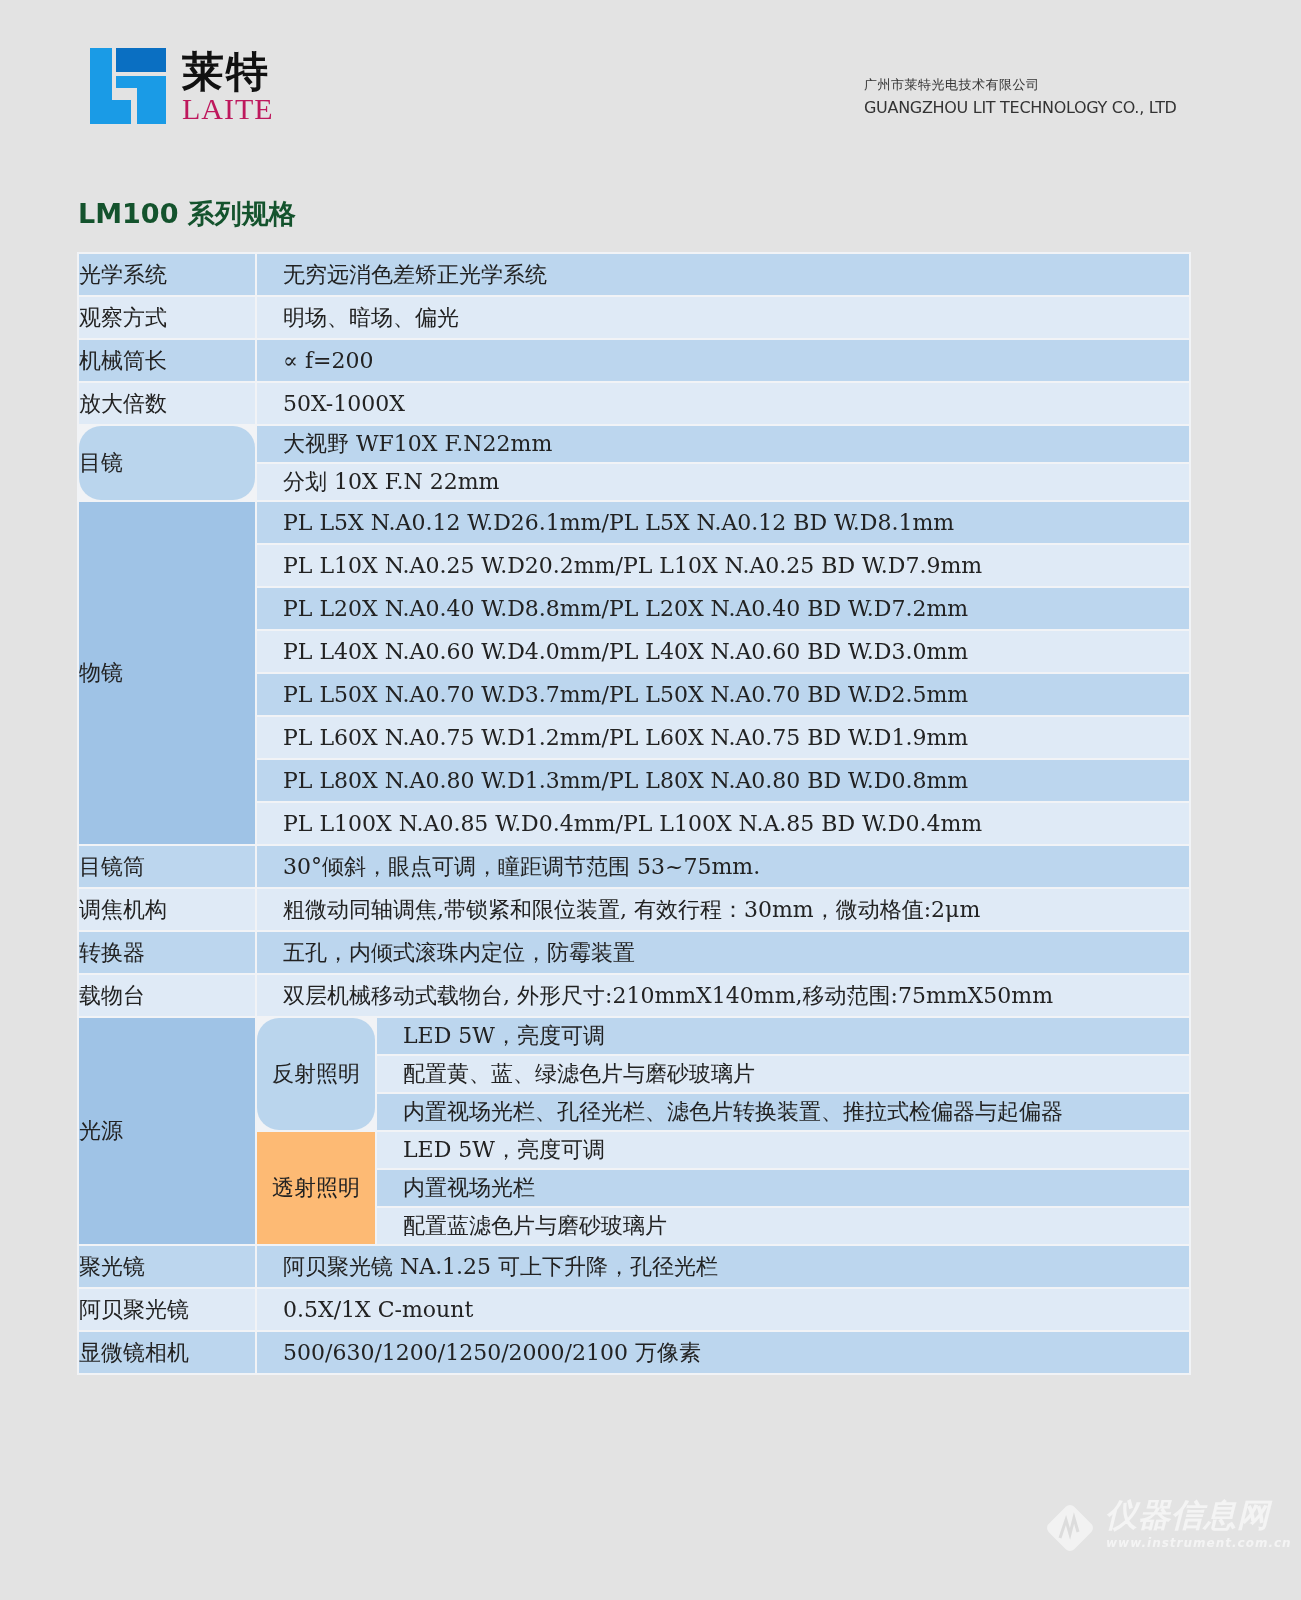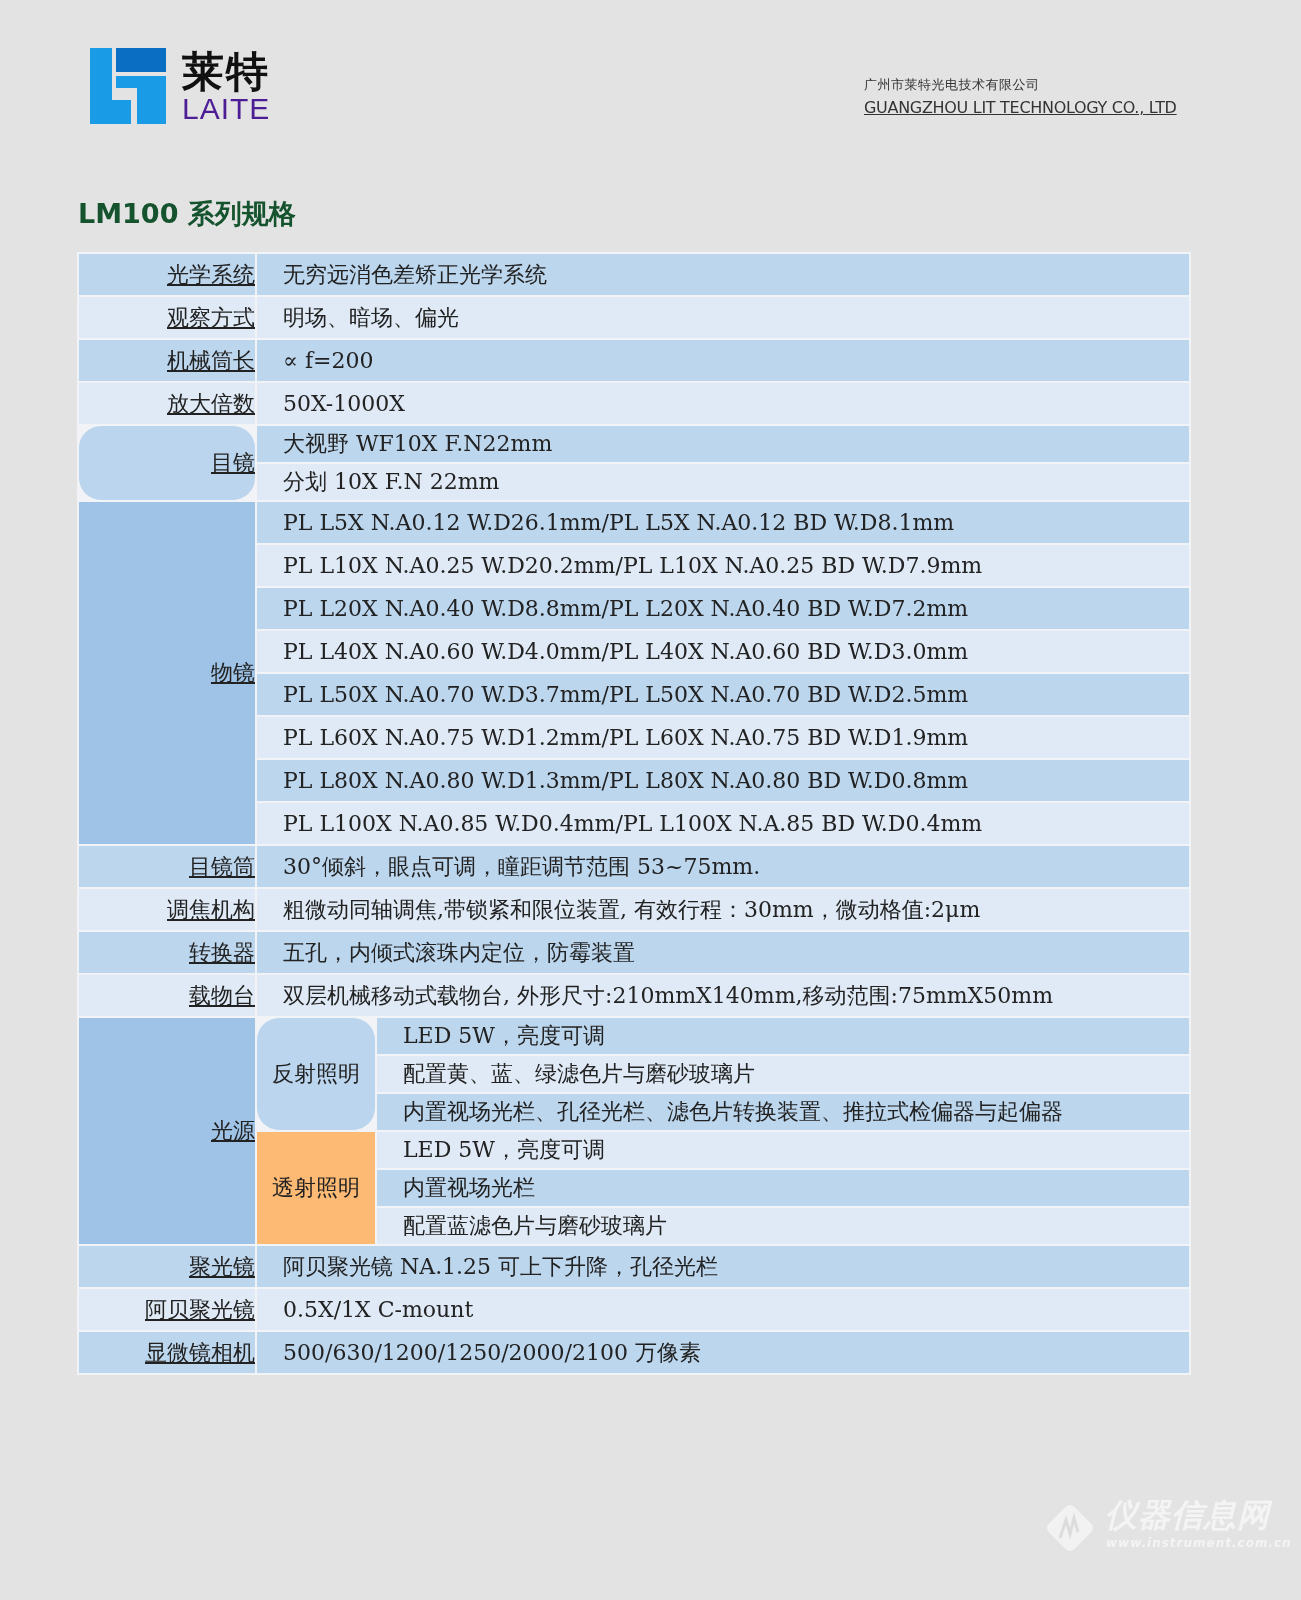--- a/index.html
+++ b/index.html
@@ -16,50 +16,50 @@
     width: 210px; height: 78px; margin-top: 8px;
   }
   .logo-mark { position: absolute; left: 0; top: 0; width: 76px; height: 76px; }
   .logo-cn {
     position: absolute; left: 92px; top: -4px;
     font-family: "DejaVu Sans", sans-serif; font-weight: bold;
     font-size: 42px; letter-spacing: 2px; color: #111;
   }
   .logo-en {
     position: absolute; left: 92px; top: 44px;
-    font-family: Liberation Sans, sans-serif;
-    font-size: 30px; letter-spacing: 1px; color: #4c1d95; text-align: center;
+    font-family: Liberation Serif, serif;
+    font-size: 30px; letter-spacing: 1px; color: #be185d; text-align: center;
   }
   .company {
     position: absolute; left: 864px; top: 76px;
     font-family: "DejaVu Sans", sans-serif; color: #333;
   }
   .company .cn { font-size: 13px; letter-spacing: 0.5px; }
-  .company .en { font-size: 16px; margin-top: 4px; letter-spacing: -0.3px; text-decoration: underline; }
+  .company .en { font-size: 16px; margin-top: 4px; letter-spacing: -0.3px; }
   .page-title {
     position: absolute; left: 78px; top: 196px;
     font-family: "DejaVu Sans", sans-serif; font-weight: bold;
     font-size: 27px; color: #14532d;
   }
   .spec-table {
     position: absolute; left: 77px; top: 252px;
     width: 1114px;
     border-collapse: separate;
     border-spacing: 2px;
     background: #f1f3f6;
     table-layout: fixed;
   }
   .spec-table td {
     font-size: 22px;
     padding: 0;
     vertical-align: middle;
     white-space: nowrap;
     overflow: hidden;
   }
-  .c-label { width: 176px; text-align: right; text-decoration: underline; }
+  .c-label { width: 176px; text-align: left; }
   .c-sub { width: 118px; text-align: center; }
   .c-val { padding-left: 26px !important; }
   .dark { background: #bcd6ee; }
   .light { background: #dfeaf6; }
   .merge-strong { background: #9fc3e6; }
   .merge-mid { background: #bad5ed; border-radius: 22px; }
   .merge-light { background: #fdba74; font-family: Liberation Mono, monospace; }
   .row45 td { height: 41px; }
   .row40 td { height: 36px; }
   .watermark {

